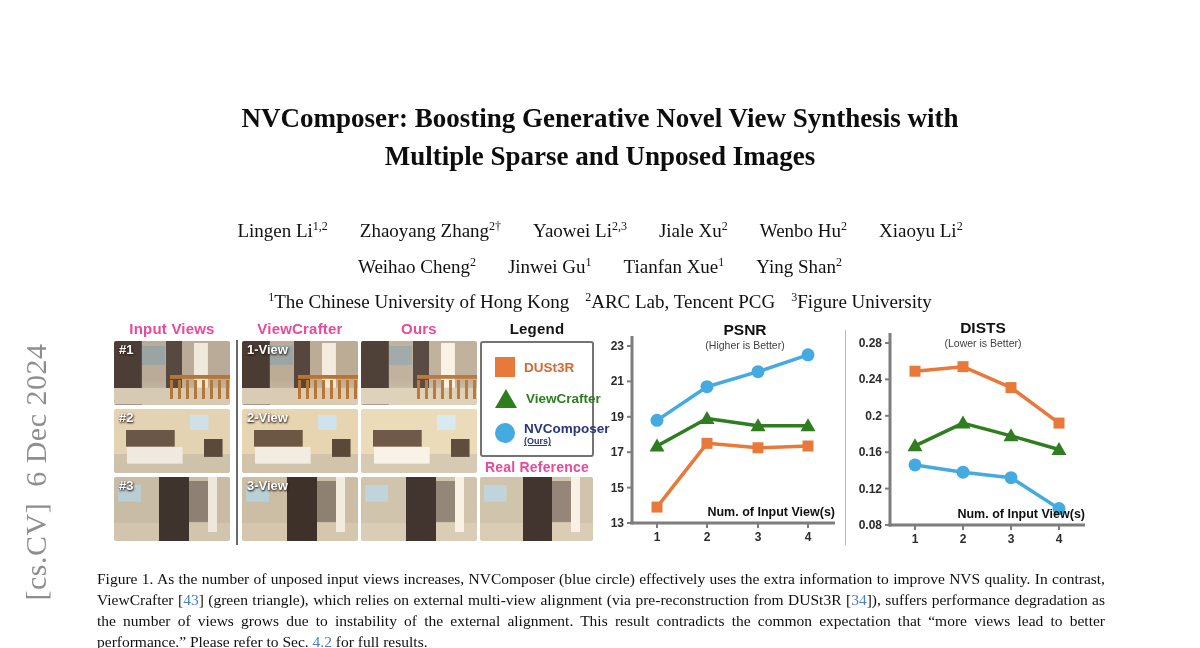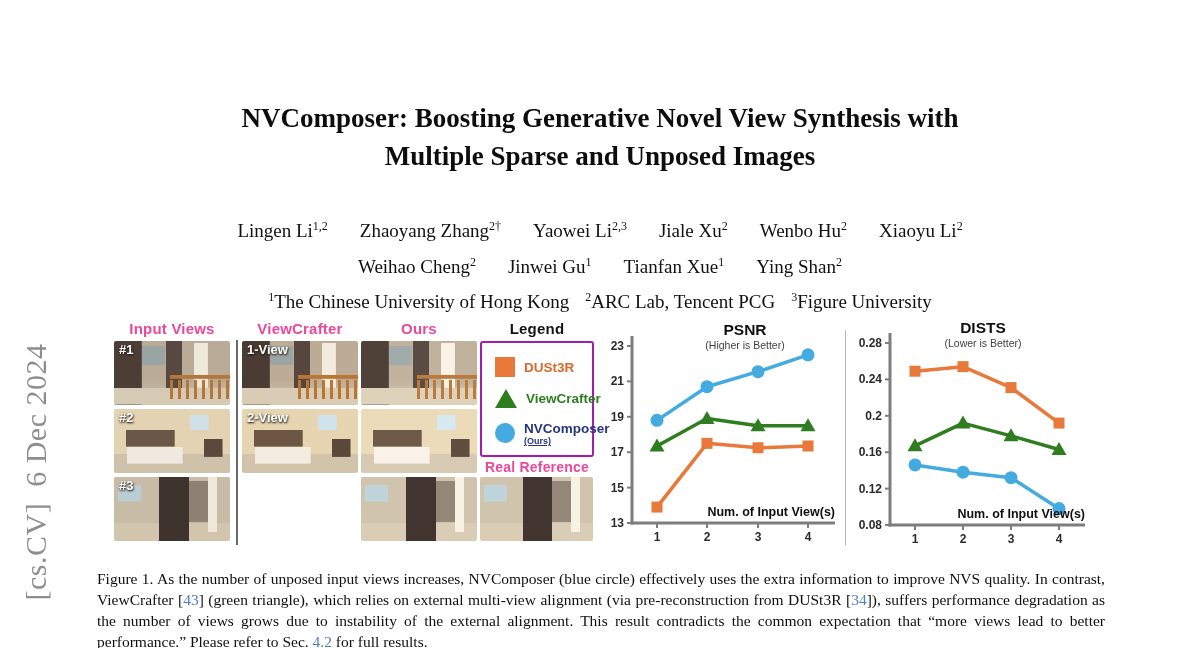--- a/index.html
+++ b/index.html
@@ -60,21 +60,21 @@
   .vo{filter:brightness(1.04);}
   .ph-label{position:absolute;top:1px;left:5px;color:#fff;
      font:bold 13px "Liberation Sans",sans-serif;
      text-shadow:0 1px 2px rgba(40,30,20,.9),1px 1px 2px rgba(40,30,20,.6);}
 
   .grid-divider{position:absolute;left:236px;top:340px;width:2px;height:205px;background:#6a6a6a;}
   .chart-divider{position:absolute;left:845px;top:330px;width:1px;height:215px;background:#b8b8b8;}
 
   
   .legend-box{position:absolute;left:480px;top:341px;width:114px;height:116px;
-      background:#fff;border:2px solid #a21caf;border-radius:3px;box-sizing:border-box;}
+      background:#fff;border:2px solid #737373;border-radius:3px;box-sizing:border-box;}
   .lg-row{position:absolute;left:13px;display:flex;align-items:center;gap:9px;}
   .mk{display:inline-block;}
   .mk-square{width:20px;height:20px;}
   .mk-triangle{width:0;height:0;border-left:11px solid transparent;
       border-right:11px solid transparent;border-bottom:19px solid #2E7D1F;}
   .mk-circle{width:20px;height:20px;border-radius:50%;}
   .lg-label{font:bold 13.5px "Liberation Sans",sans-serif;}
   .lg-sub{font:bold 9px "Liberation Sans",sans-serif;display:block;margin-top:-1px;}
 
   
@@ -130,20 +130,23 @@
   </div>
   <div class="room sc-c" style="left:114px;top:477px;">
     <span class="ph-label">#3</span>
   </div>
 
   <div class="room sc-a vb" style="left:242px;top:341px;">
     <span class="ph-label">1-View</span>
   </div>
   <div class="room sc-b vb" style="left:242px;top:409px;">
     <span class="ph-label">2-View</span>
+  </div>
+  <div class="room sc-c vb" style="left:242px;top:477px;">
+    <span class="ph-label">3-View</span>
   </div>
 
   <div class="room sc-a vo" style="left:361px;top:341px;"></div>
   <div class="room sc-b vo" style="left:361px;top:409px;"></div>
   <div class="room sc-c vo" style="left:361px;top:477px;"></div>
 
   <div class="legend-box">
     <div class="lg-row" style="top:14px;">
       <span class="mk mk-square" style="background: rgb(232, 121, 59);"></span>
       <span class="lg-label" style="color: rgb(217, 104, 46);">DUSt3R</span>

